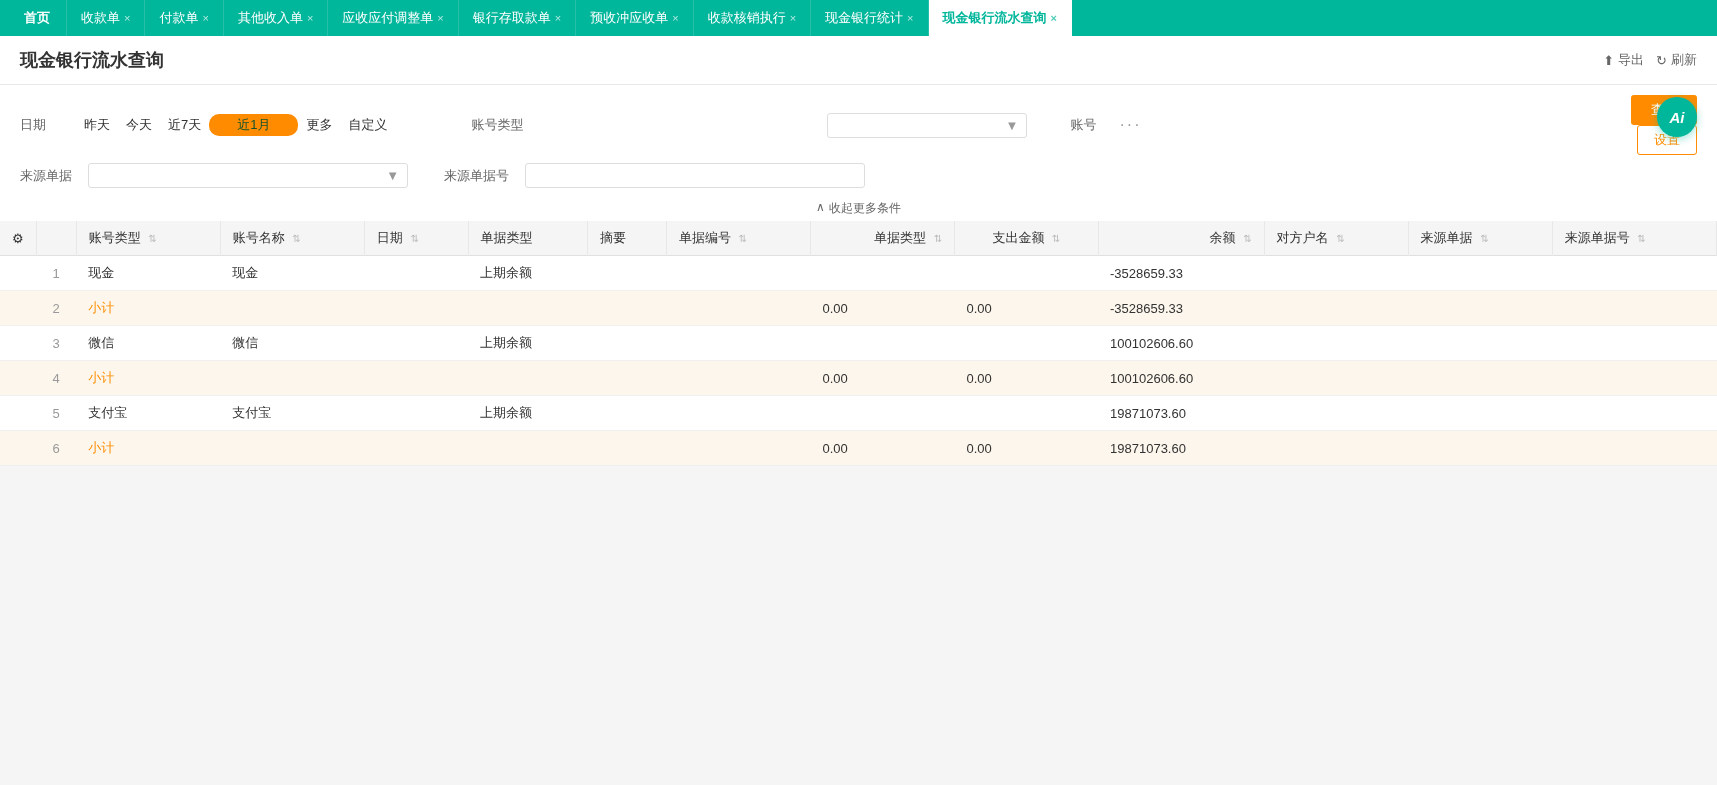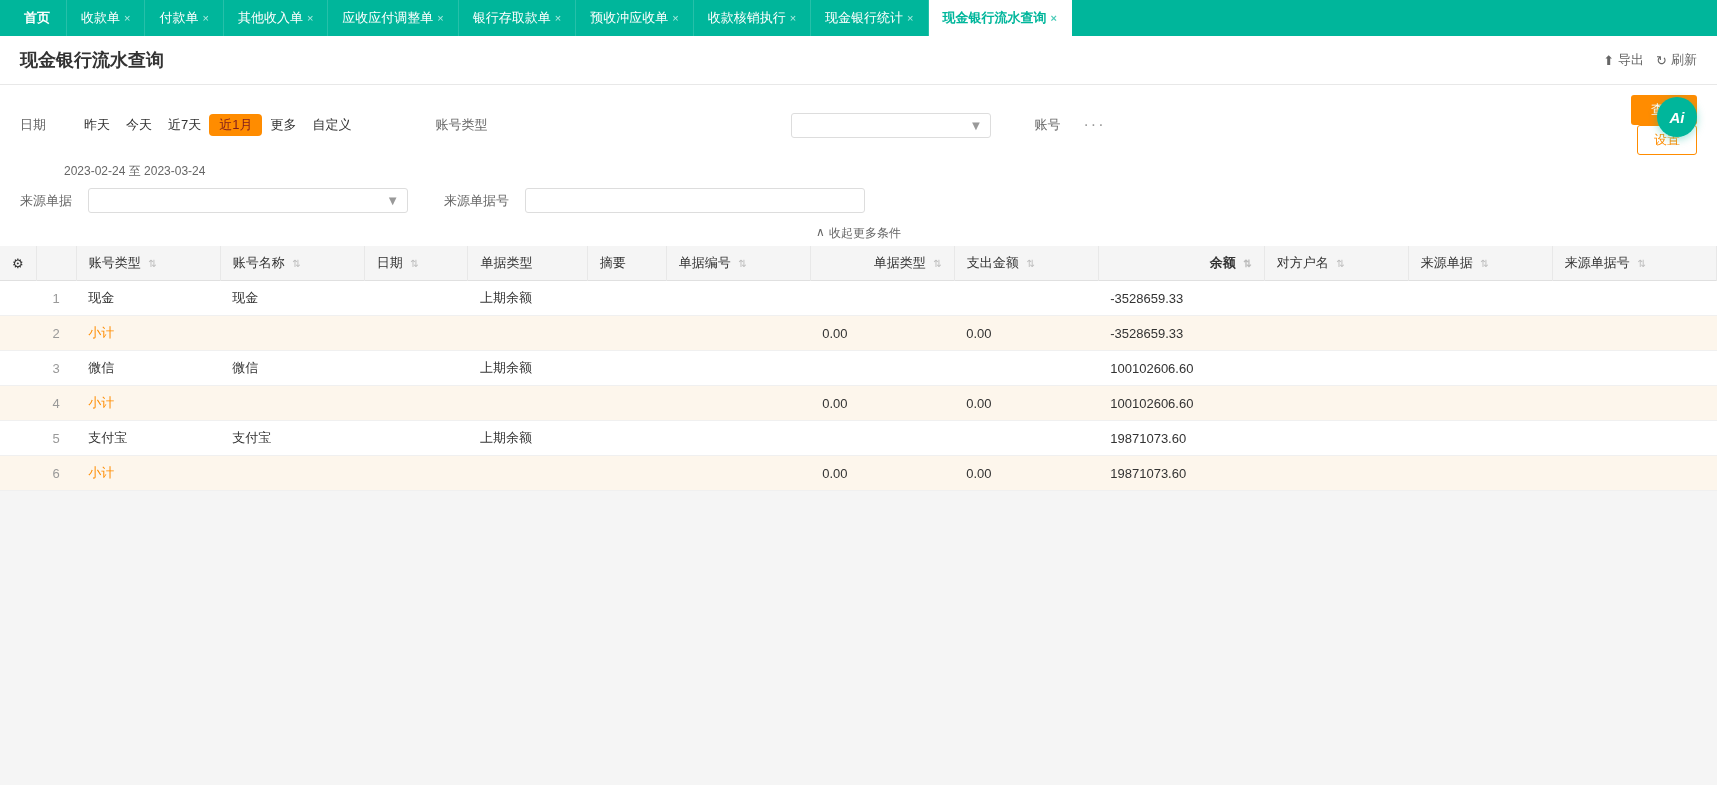--- a/index.html
+++ b/index.html
@@ -81,23 +81,23 @@
     }
     .date-option {
       padding: 2px 8px;
       cursor: pointer;
       border-radius: 2px;
       font-size: 13px;
       color: #333;
     }
     .date-option.active {
       background: #ff8c00;
-      color: #7f1d1d;
-      border-radius: 4px;
-      padding: 2px 10px;
+      color: #14532d;
+      border-radius: 10px;
+      padding: 2px 28px;
     }
     .date-range {
       color: #666;
       font-size: 12px;
       margin-left: 4px;
     }
     .filter-select {
       display: flex;
       align-items: center;
       border: 1px solid #ddd;
@@ -303,23 +303,20 @@
       <span style="color:#999;">▼</span>
     </div>
     <span class="filter-label" style="margin-left:20px;text-align:center;">账号</span>
     <span class="filter-dots">···</span>
     <div style="margin-left: auto; display:flex; flex-direction:column; align-items:flex-end;">
       <button class="query-btn">查询</button>
       <button class="settings-btn">设置</button>
     </div>
   </div>
 
-  <div style="padding-left: 40px; margin-bottom: 8px;">
-    <span class="date-range">2023-02-24 至 2023-03-24</span>
-  </div>
 
   <div class="filter-row">
     <span class="filter-label">来源单据</span>
     <div class="filter-select" style="min-width: 320px;">
       <span class="filter-select-text"></span>
       <span style="color:#999;">▼</span>
     </div>
     <span class="filter-label" style="margin-left:20px;">来源单据号</span>
     <input class="filter-input" type="text" style="min-width: 340px;">
   </div>
@@ -357,25 +354,25 @@
           <span>摘要</span>
         </th>
         <th>
           <span>单据编号</span>
           <span class="sort-icon">⇅</span>
         </th>
         <th style="text-align:right;">
           <span>单据类型</span>
           <span class="sort-icon">⇅</span>
         </th>
-        <th style="text-align:left;">
+        <th style="text-align:center;font-family:Liberation Serif, serif;">
           <span>支出金额</span>
           <span class="sort-icon">⇅</span>
         </th>
-        <th style="text-align:right;font-weight:bold;">
+        <th style="text-align:right;">
           <span>余额</span>
           <span class="sort-icon">⇅</span>
         </th>
         <th>
           <span>对方户名</span>
           <span class="sort-icon">⇅</span>
         </th>
         <th>
           <span>来源单据</span>
           <span class="sort-icon">⇅</span>

